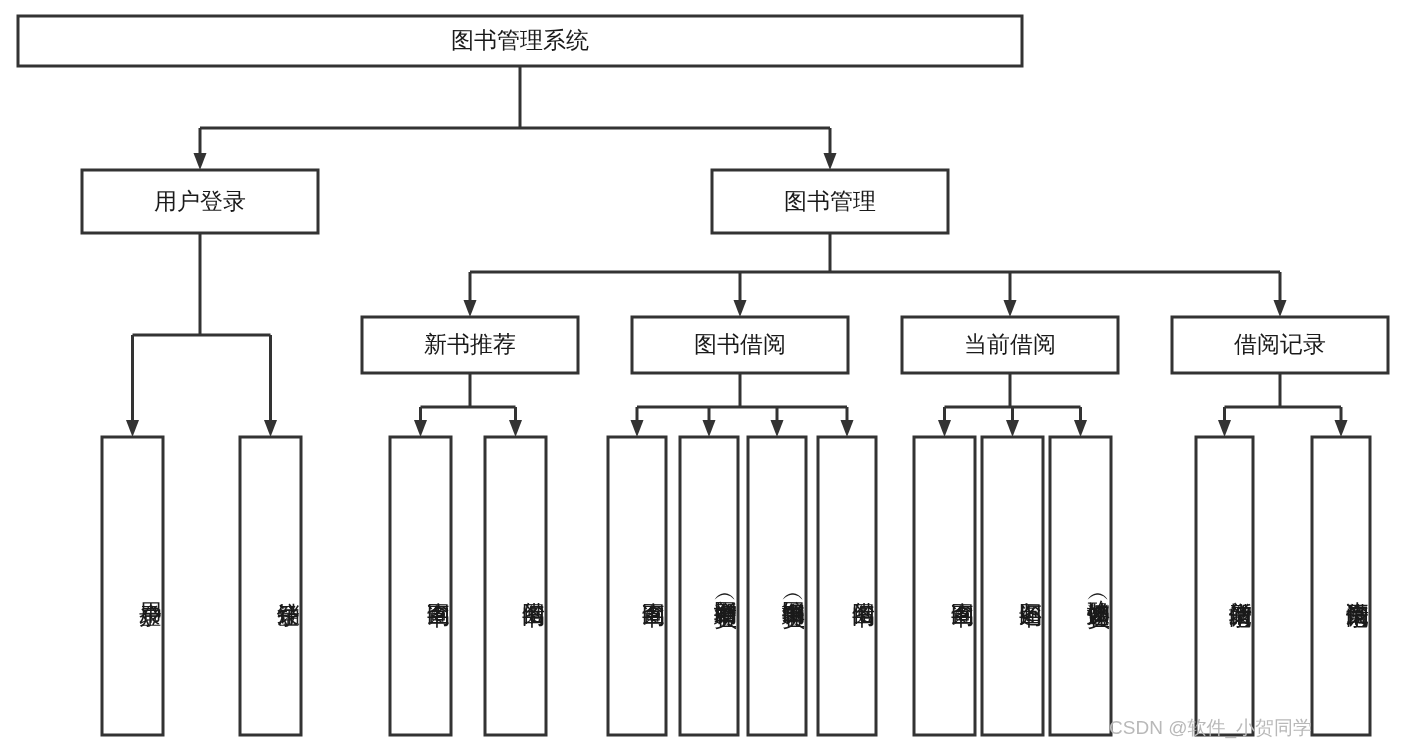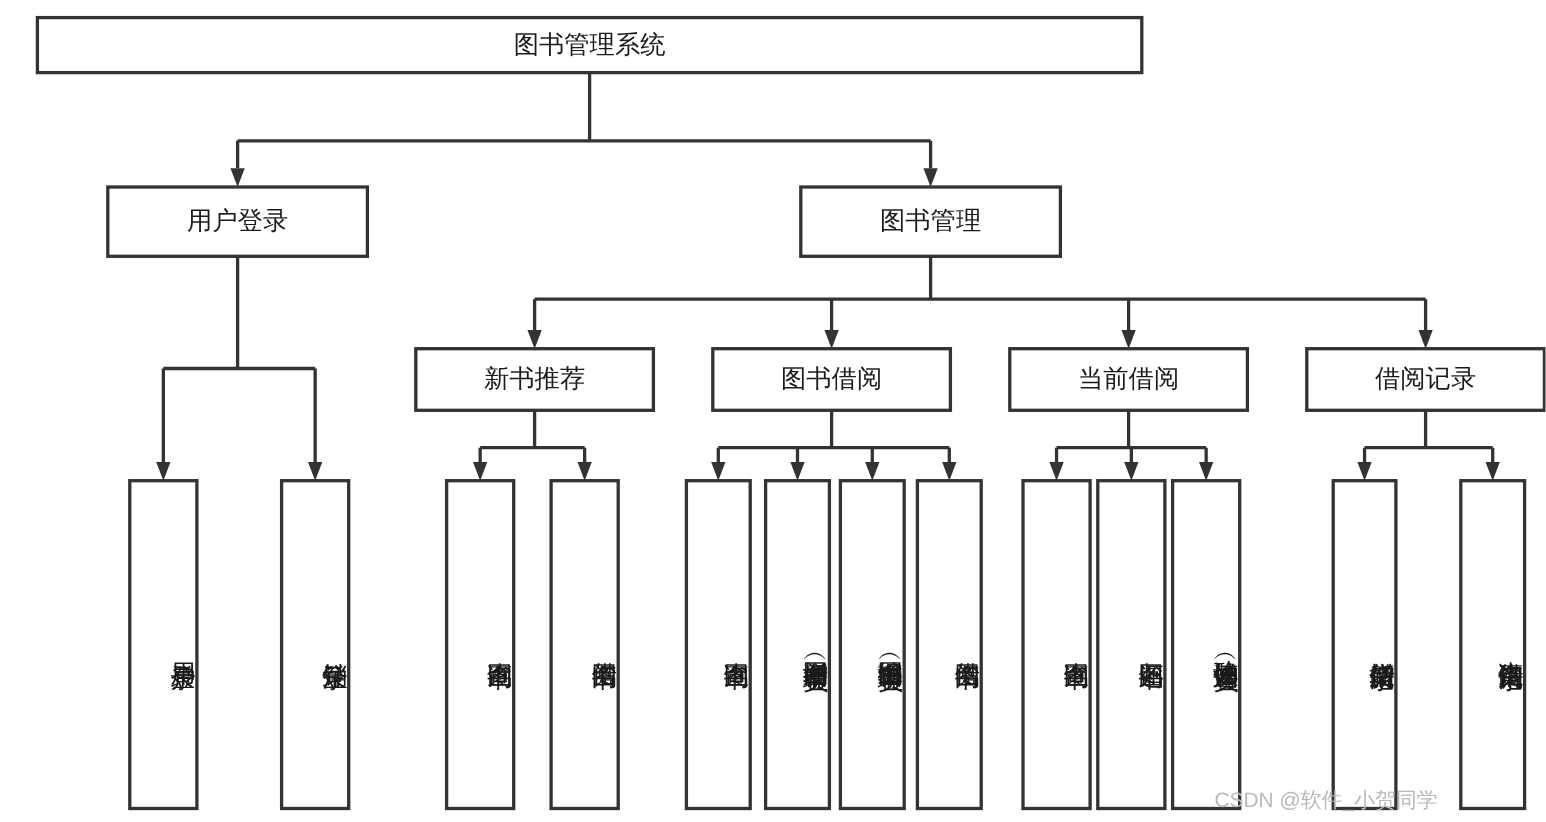--- a/index.html
+++ b/index.html
@@ -11,21 +11,20 @@
     width: 1405px;
     height: 747px;
     font-family: "Liberation Sans", "DejaVu Sans", sans-serif;
     overflow: hidden;
   }
   #diagram-root {
     position: relative;
     width: 1312px;
     height: 747px;
     background: #ffffff;
-    margin-left: 16px;
   }
   svg#tree-svg {
     position: absolute;
     left: 0;
     top: 0;
     width: 1405px;
     height: 747px;
     display: block;
   }
   .node-rect {
@@ -61,21 +60,21 @@
     letter-spacing: 1px;
     display: flex;
     align-items: flex-start;
     justify-content: center;
     white-space: nowrap;
     pointer-events: none;
     user-select: none;
   }
   .watermark {
     position: absolute;
-    right: 21px;
+    right: 0;
     bottom: 6px;
     font-family: "Liberation Sans", "DejaVu Sans", sans-serif;
     font-size: 19px;
     color: #b9b9b9;
     white-space: nowrap;
     user-select: none;
   }
 </style>
 </head>
 <body>

